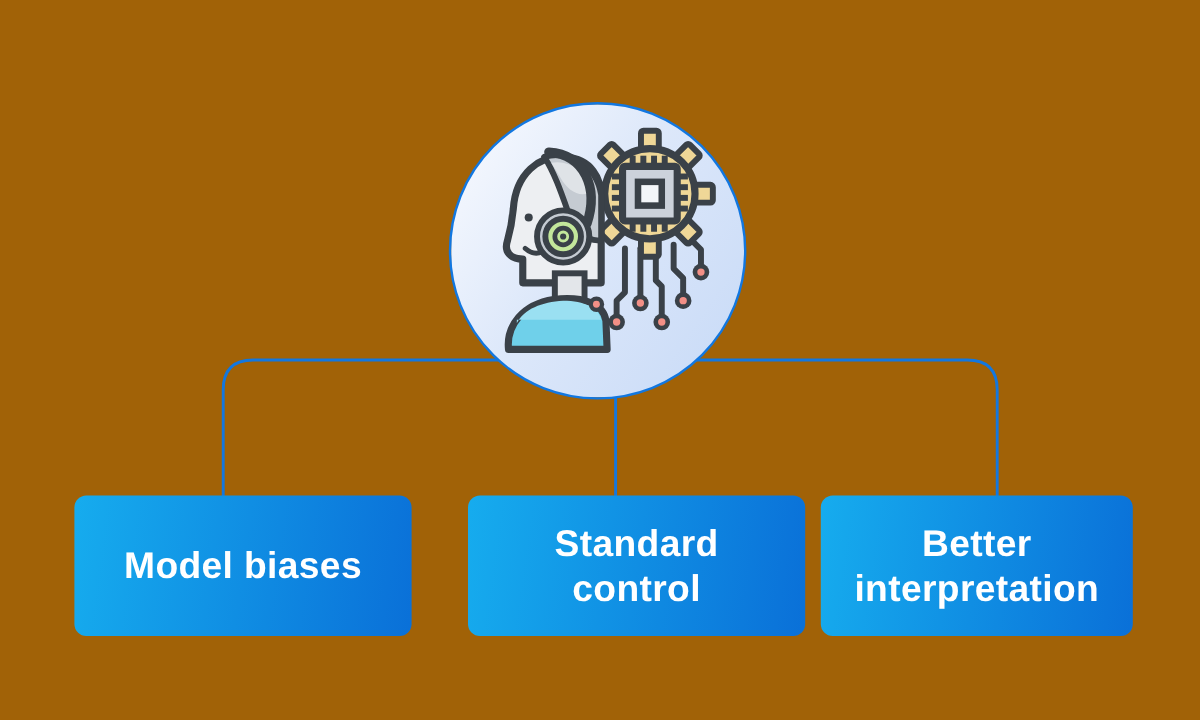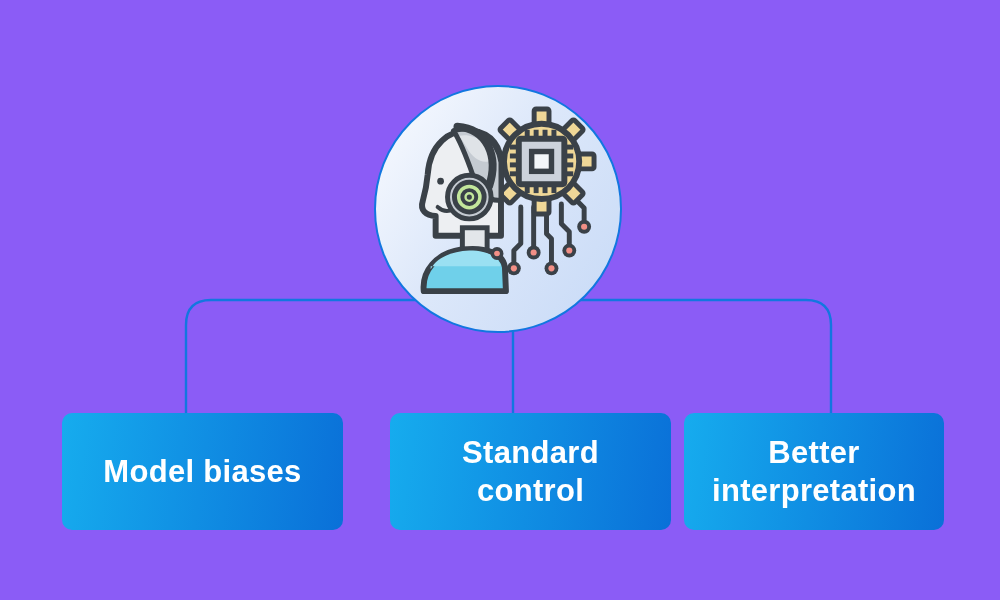--- a/index.html
+++ b/index.html
@@ -1,17 +1,17 @@
 <!DOCTYPE html>
 <html><head>
 <meta charset="utf-8">
 <style>
   html,body{margin:0;padding:0;background:#ffffff;}
   .canvas{
-    position:relative;width:1000px;height:600px;background:#8b5cf6;
+    position:relative;width:1000px;height:600px;background:#a16207;
     font-family:"Liberation Sans", sans-serif;overflow:hidden;
   }
   .connectors{position:absolute;left:0;top:0;width:1000px;height:600px;}
   .connectors path{fill:none;stroke:#1277e0;stroke-width:2.4;}
   .hub{
     position:absolute;left:374px;top:85px;width:248px;height:248px;
     border-radius:50%;border:2.5px solid #1277e0;box-sizing:border-box;
     background:linear-gradient(125deg,#f5f8fe 8%,#dde8fa 45%,#c9dbf7 95%);
   }
   .hub svg.icon{position:absolute;left:24px;top:18px;width:198px;height:198px;}

